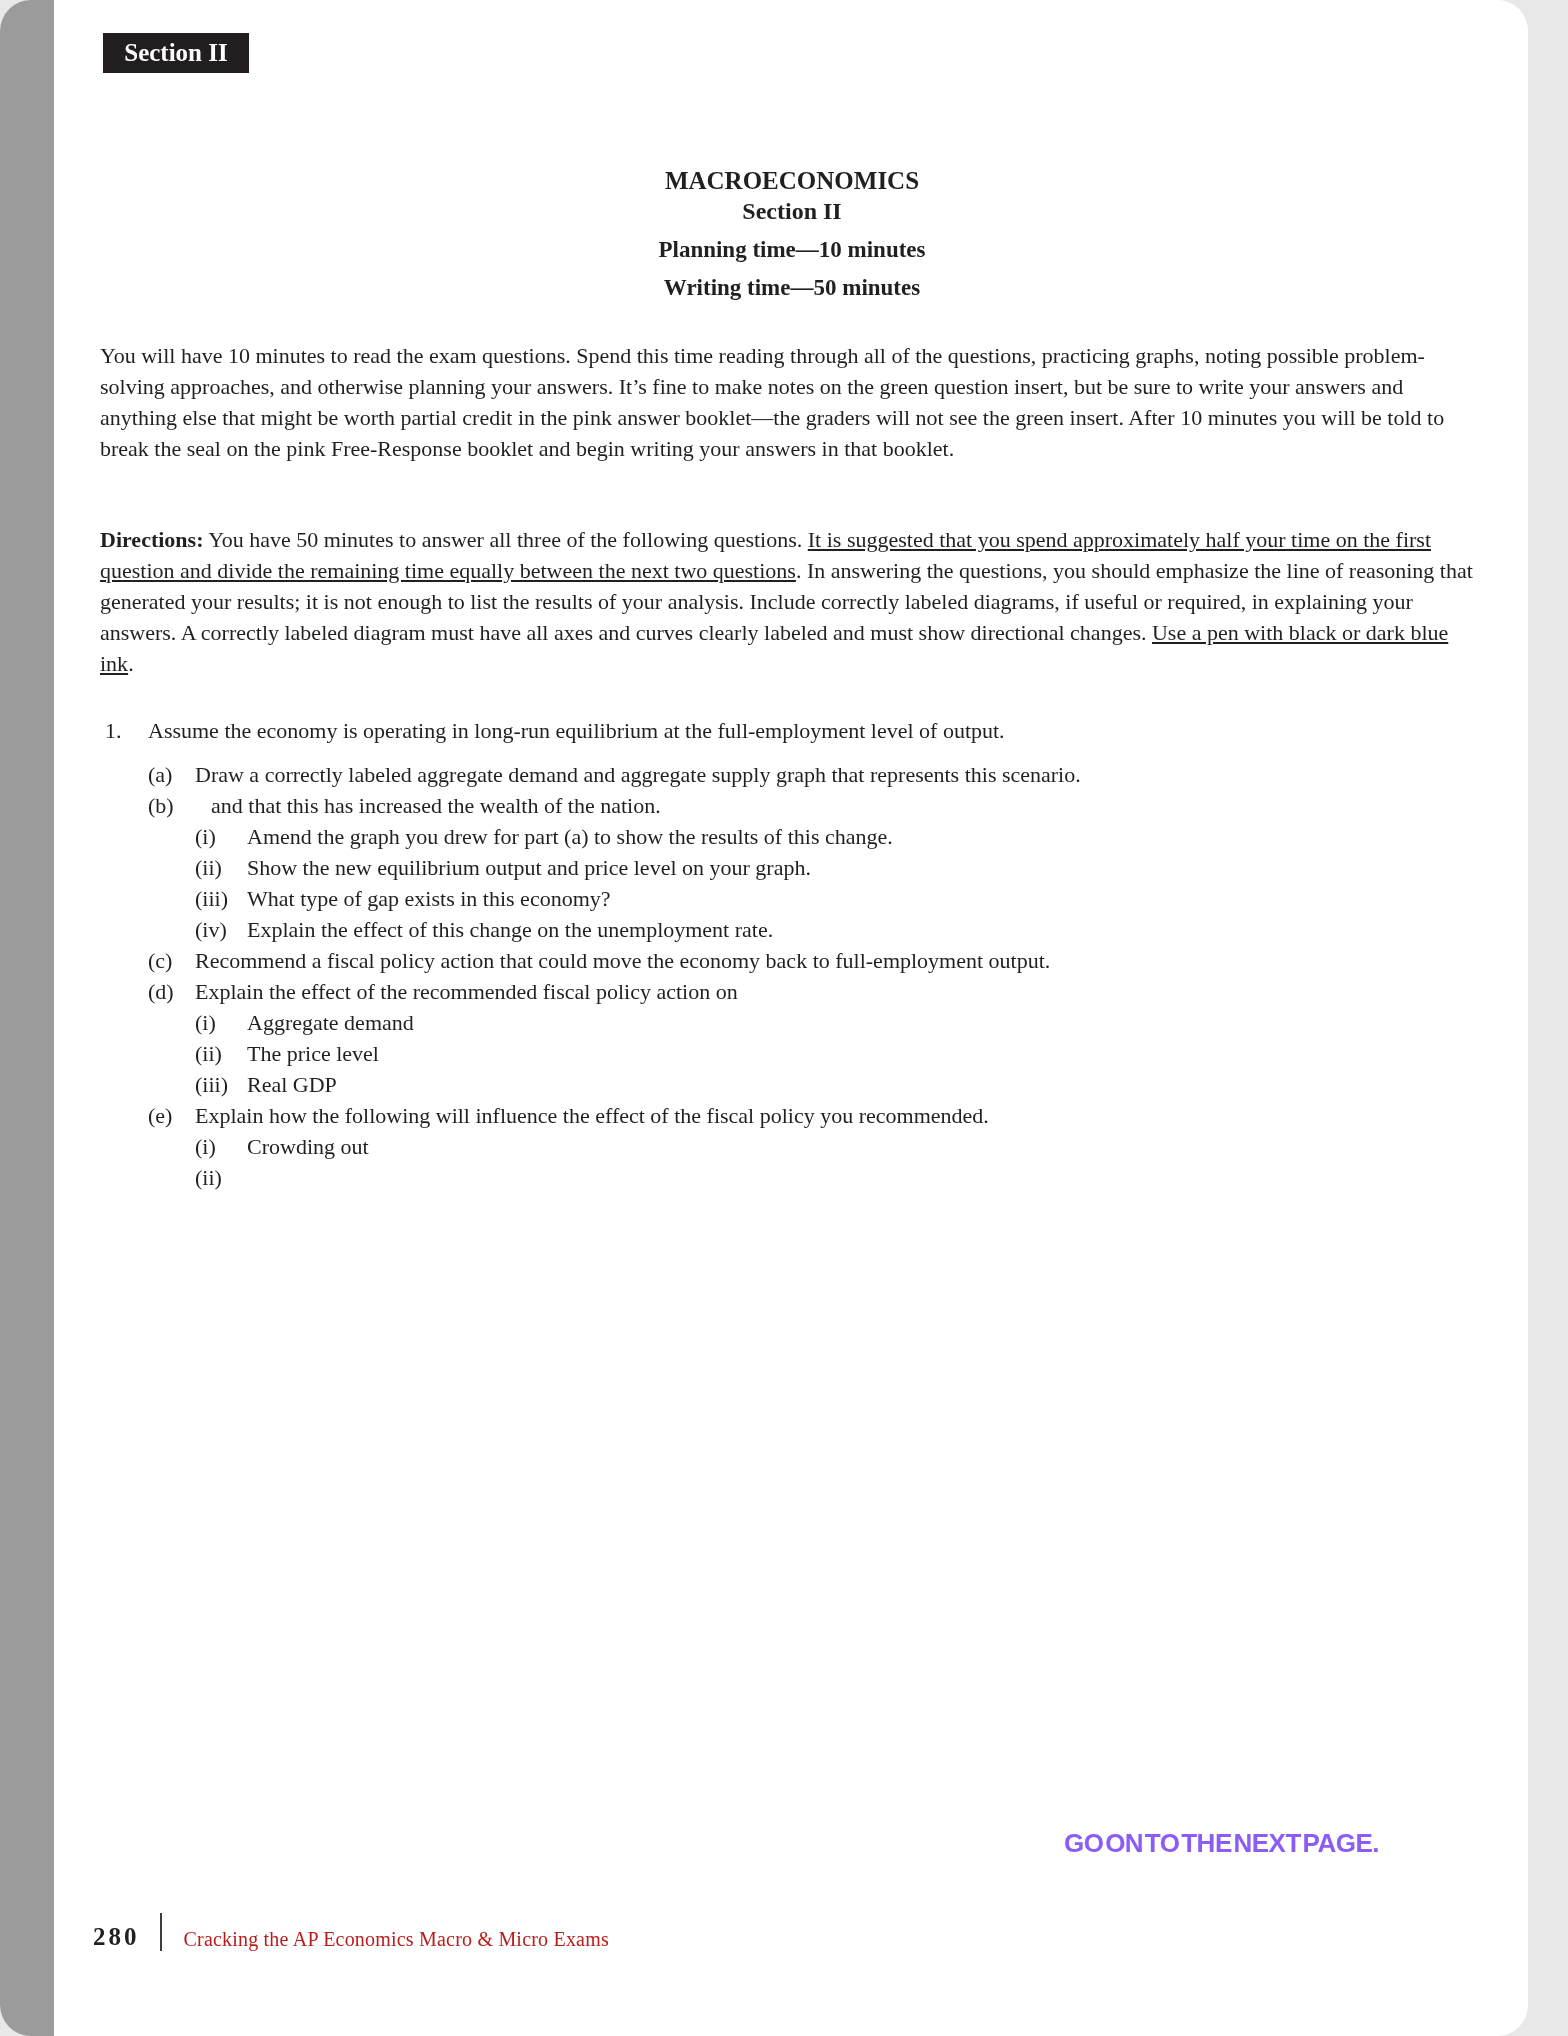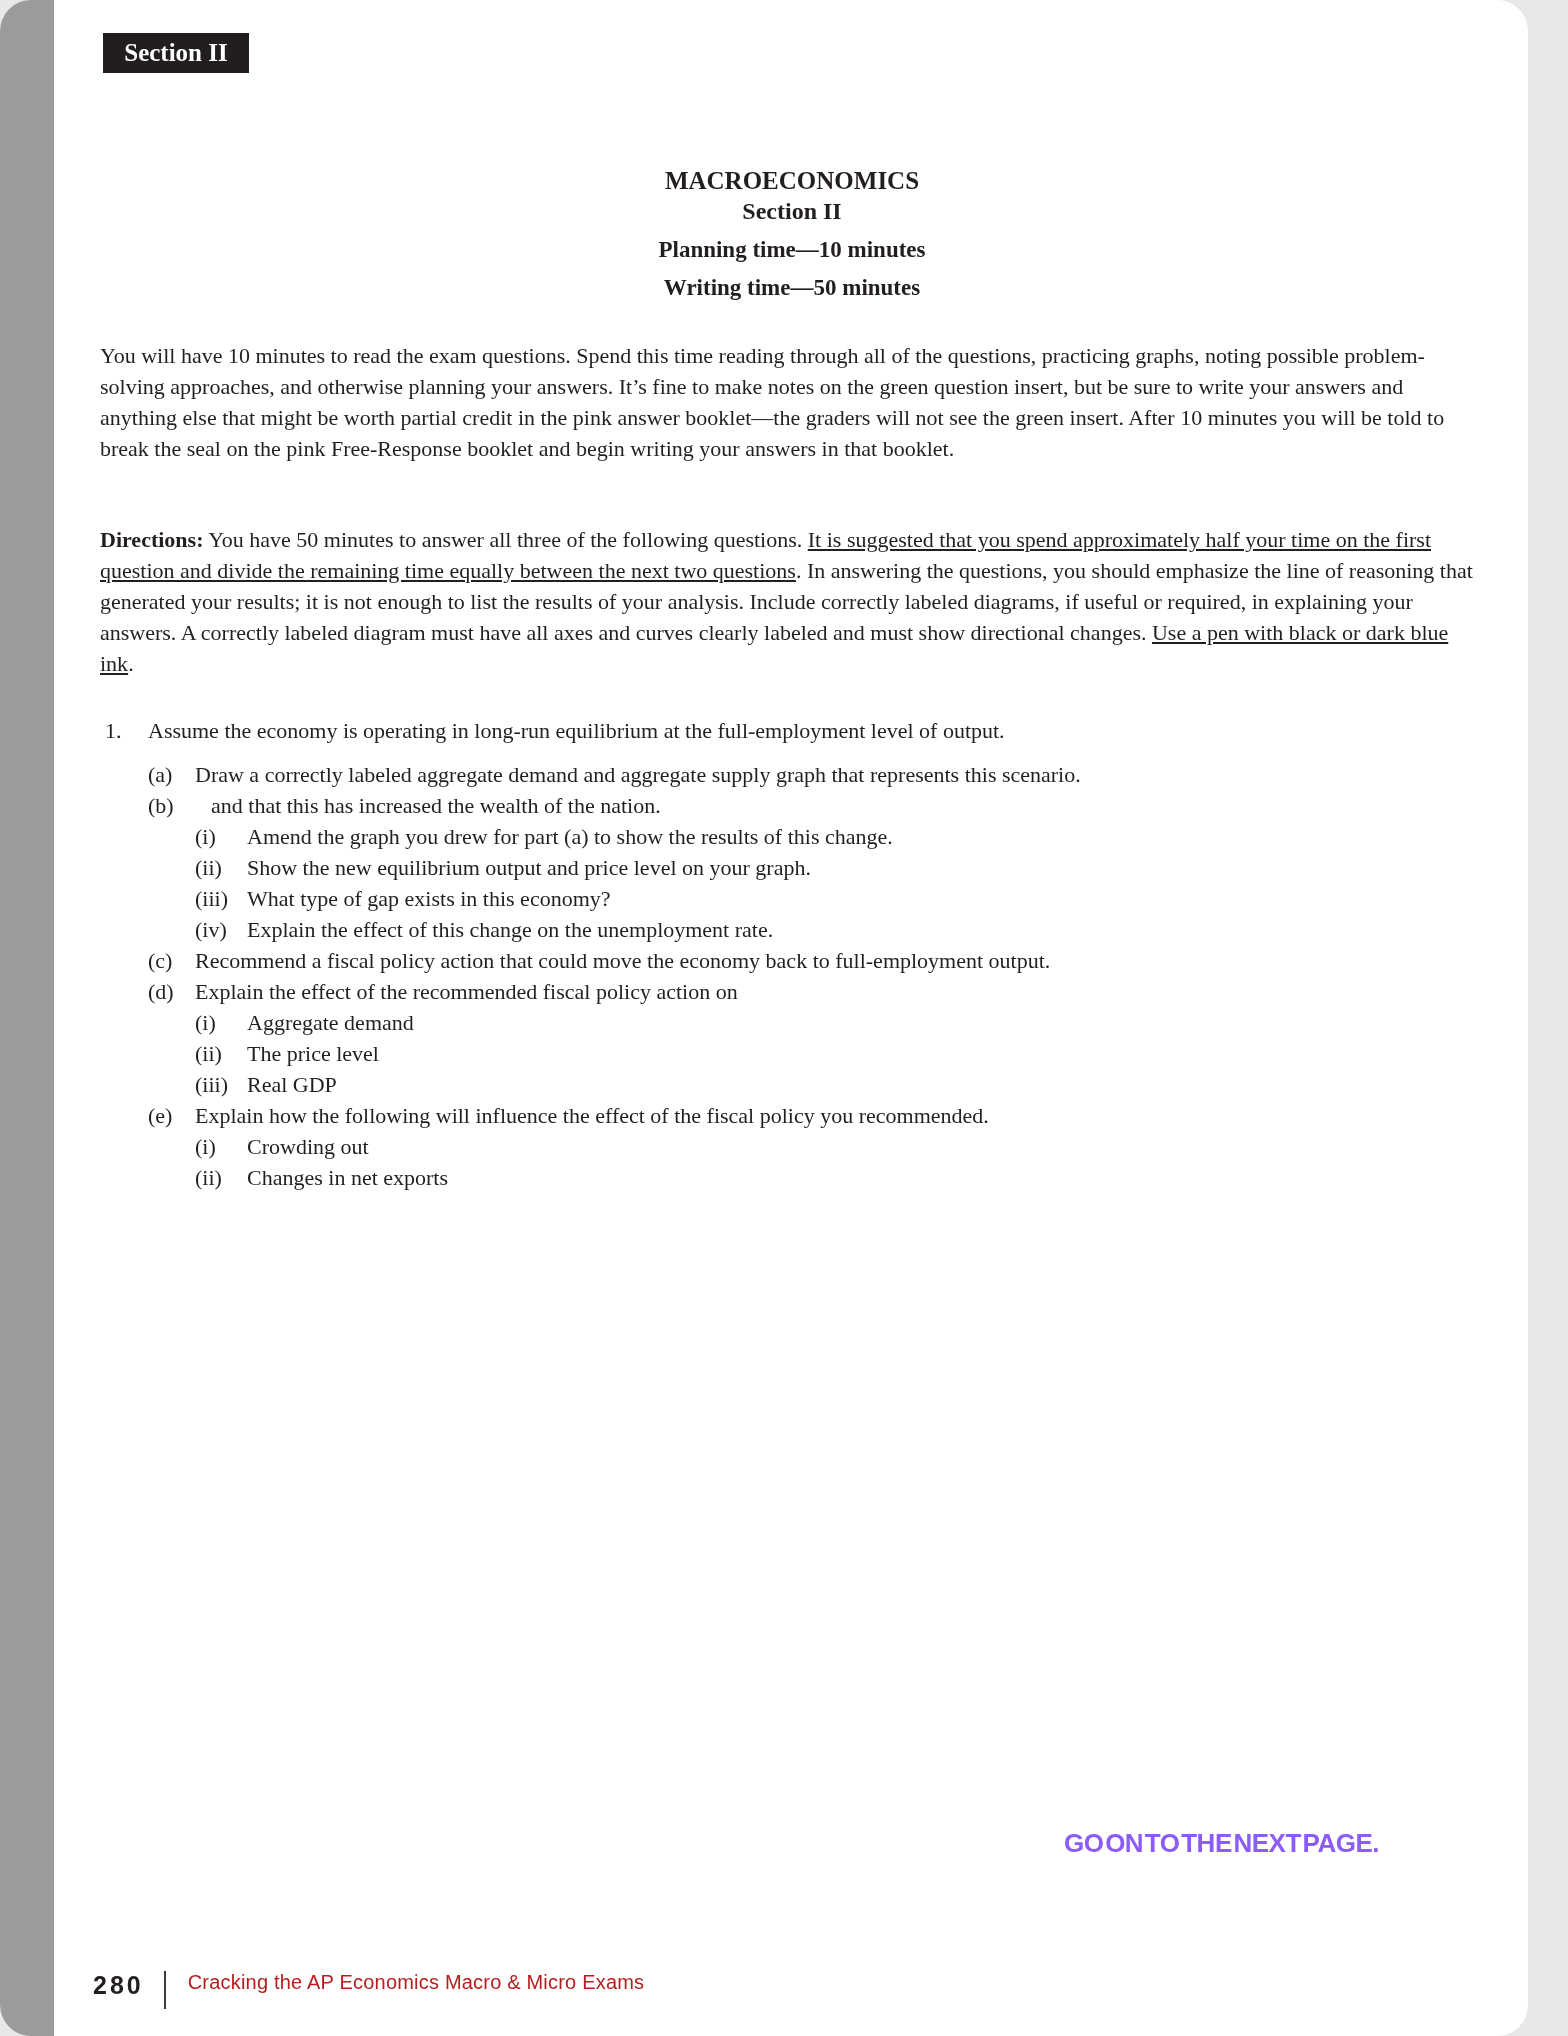--- a/index.html
+++ b/index.html
@@ -74,24 +74,24 @@
     font-family: "Liberation Sans", sans-serif;
     font-weight: bold;
     font-size: 26px;
     letter-spacing: -0.5px;
     word-spacing: -5px;
     color: #8b5cf6;
   }
   .footer {
     position: absolute;
     left: 93px;
-    top: 1971px;
+    top: 1913px;
     display: flex;
-    align-items: flex-start;
-    font-family: Liberation Sans, sans-serif;
+    align-items: flex-end;
+    font-family: Liberation Serif, serif;
   }
   .pnum {
     font-weight: bold;
     font-size: 25px;
     letter-spacing: 3px;
     color: #231f20;
   }
   .fdiv {
     width: 2px;
     height: 38px;
@@ -193,21 +193,20 @@
           <span class="p-label">(e)</span>
           <div>Explain how the following will influence the effect of the fiscal policy you recommended.</div>
         </div>
 
         <div class="sub">
           <span class="s-label">(i)</span>
           <div>Crowding out</div>
         </div>
         <div class="sub">
           <span class="s-label">(ii)</span>
-          <div>Changes in net exports</div>
         </div>
 
       </div>
     </div>
   </div>
 
   <div class="goon">GO ON TO THE NEXT PAGE.</div>
 
   <div class="footer">
     <span class="pnum">280</span>

